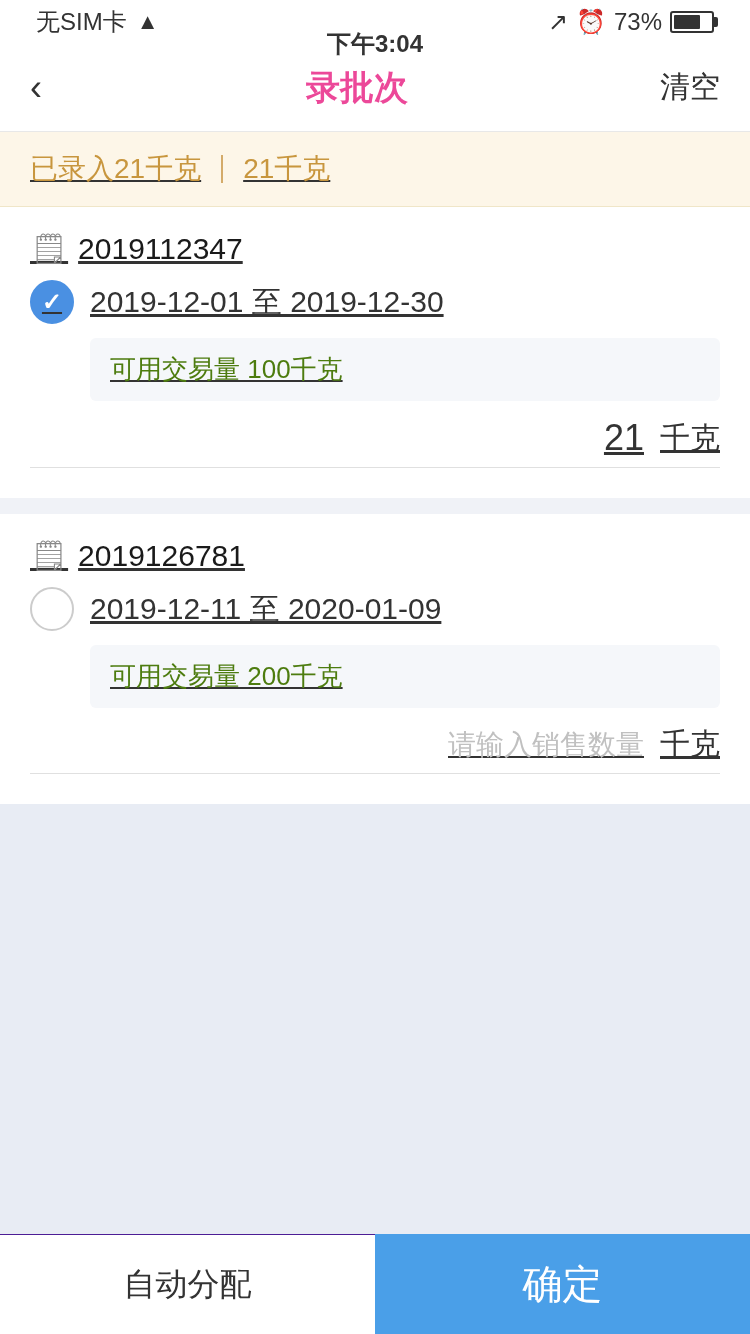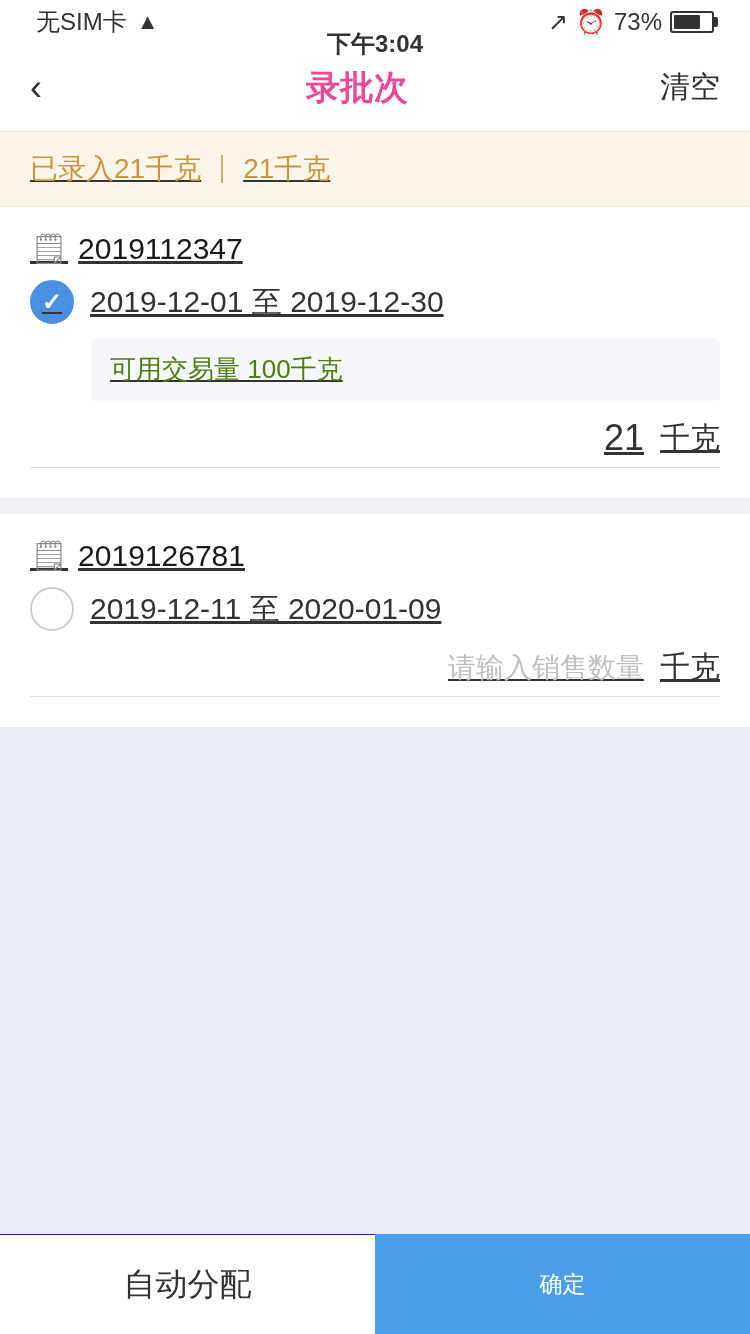--- a/index.html
+++ b/index.html
@@ -245,21 +245,21 @@
       font-size: 32px;
       color: #333;
       font-weight: 500;
       cursor: pointer;
       border-top: 1px solid #4c1d95;
     }
     .btn-confirm {
       flex: 1;
       background: #4a9fe8;
       border: none;
-      font-size: 23px;
+      font-size: 40px;
       color: #fff;
       font-weight: 500;
       cursor: pointer;
     }
 
     .content-area {
       display: flex;
       flex-direction: column;
       min-height: calc(1334px - 44px - 88px - 100px);
       text-decoration: underline;
@@ -318,20 +318,21 @@
 
   <div class="batch-item" style="margin-top:16px;">
     <div class="batch-header">
       <span class="batch-doc-icon">🗒</span>
       <span class="batch-id">2019126781</span>
     </div>
     <div class="batch-row">
       <div class="radio-circle"></div>
       <span class="batch-date">2019-12-11 至 2020-01-09</span>
     </div>
+    <div class="batch-available">可用交易量 200千克</div>
     <div class="batch-quantity-row">
       <span class="batch-quantity-placeholder">请输入销售数量</span>
       <span class="batch-unit">千克</span>
     </div>
   </div>
 
   <div class="empty-area"></div>
 
 </div>
 

